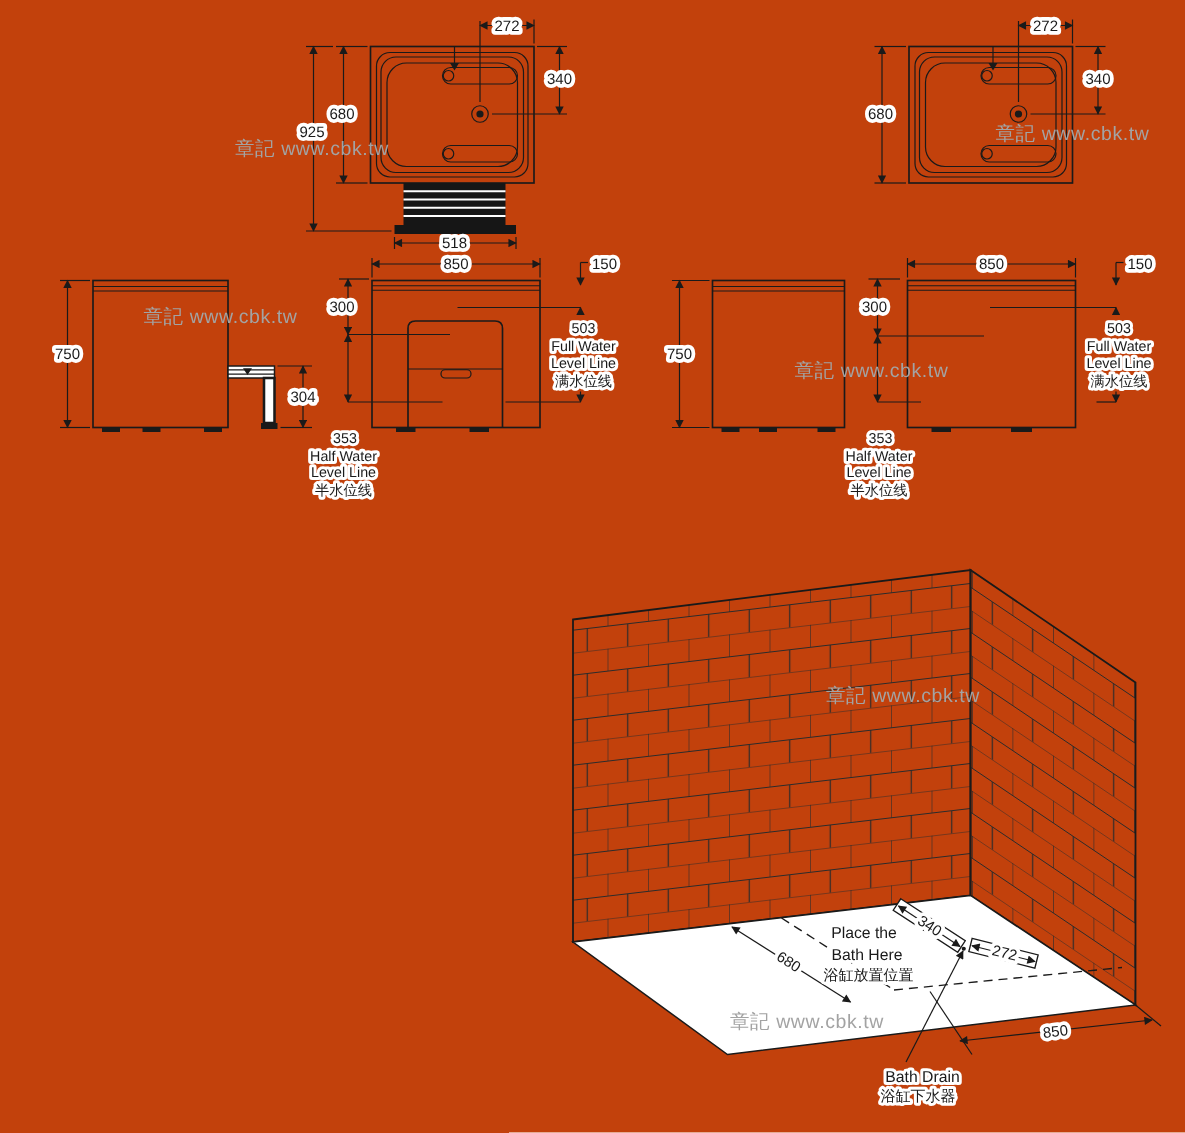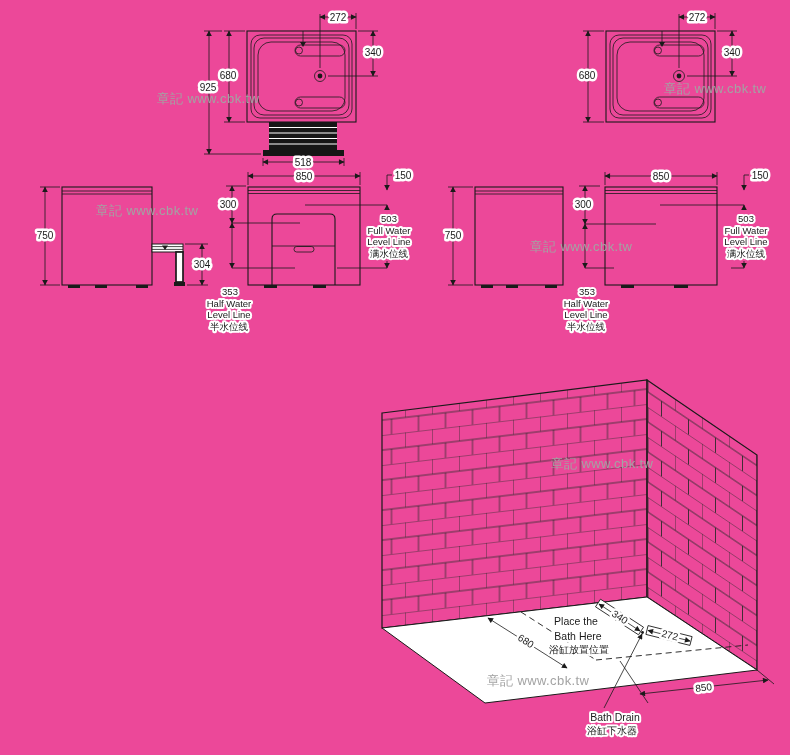--- a/index.html
+++ b/index.html
@@ -1,16 +1,16 @@
 <!DOCTYPE html>
 <html><head>
 <meta charset="utf-8">
 <style>
   html,body{margin:0;padding:0;background:#fff;}
-  #stage{position:relative;width:790px;height:755px;background:#ec4899;overflow:hidden;
+  #stage{position:relative;width:790px;height:755px;background:#c2410c;overflow:hidden;
          font-family:"Liberation Sans", sans-serif;}
   svg text{font-family:"Liberation Sans", sans-serif;fill:#1a1a1a;}
   .dim{font-size:10px;text-anchor:middle;paint-order:stroke;stroke:#fff;stroke-width:5px;
        stroke-linejoin:round;fill:#1a1a1a;}
   .lbl{font-size:9.5px;text-anchor:middle;paint-order:stroke;stroke:#fff;stroke-width:4px;
        stroke-linejoin:round;fill:#1a1a1a;}
   .wm{font-size:13px;text-anchor:middle;fill:#a3a3a3;letter-spacing:.4px;}
   .ln{stroke:#1a1a1a;stroke-width:1.1;fill:none;}
   .thin{stroke:#1a1a1a;stroke-width:.8;fill:none;}
   .dimln{stroke:#1a1a1a;stroke-width:.8;fill:none;}

